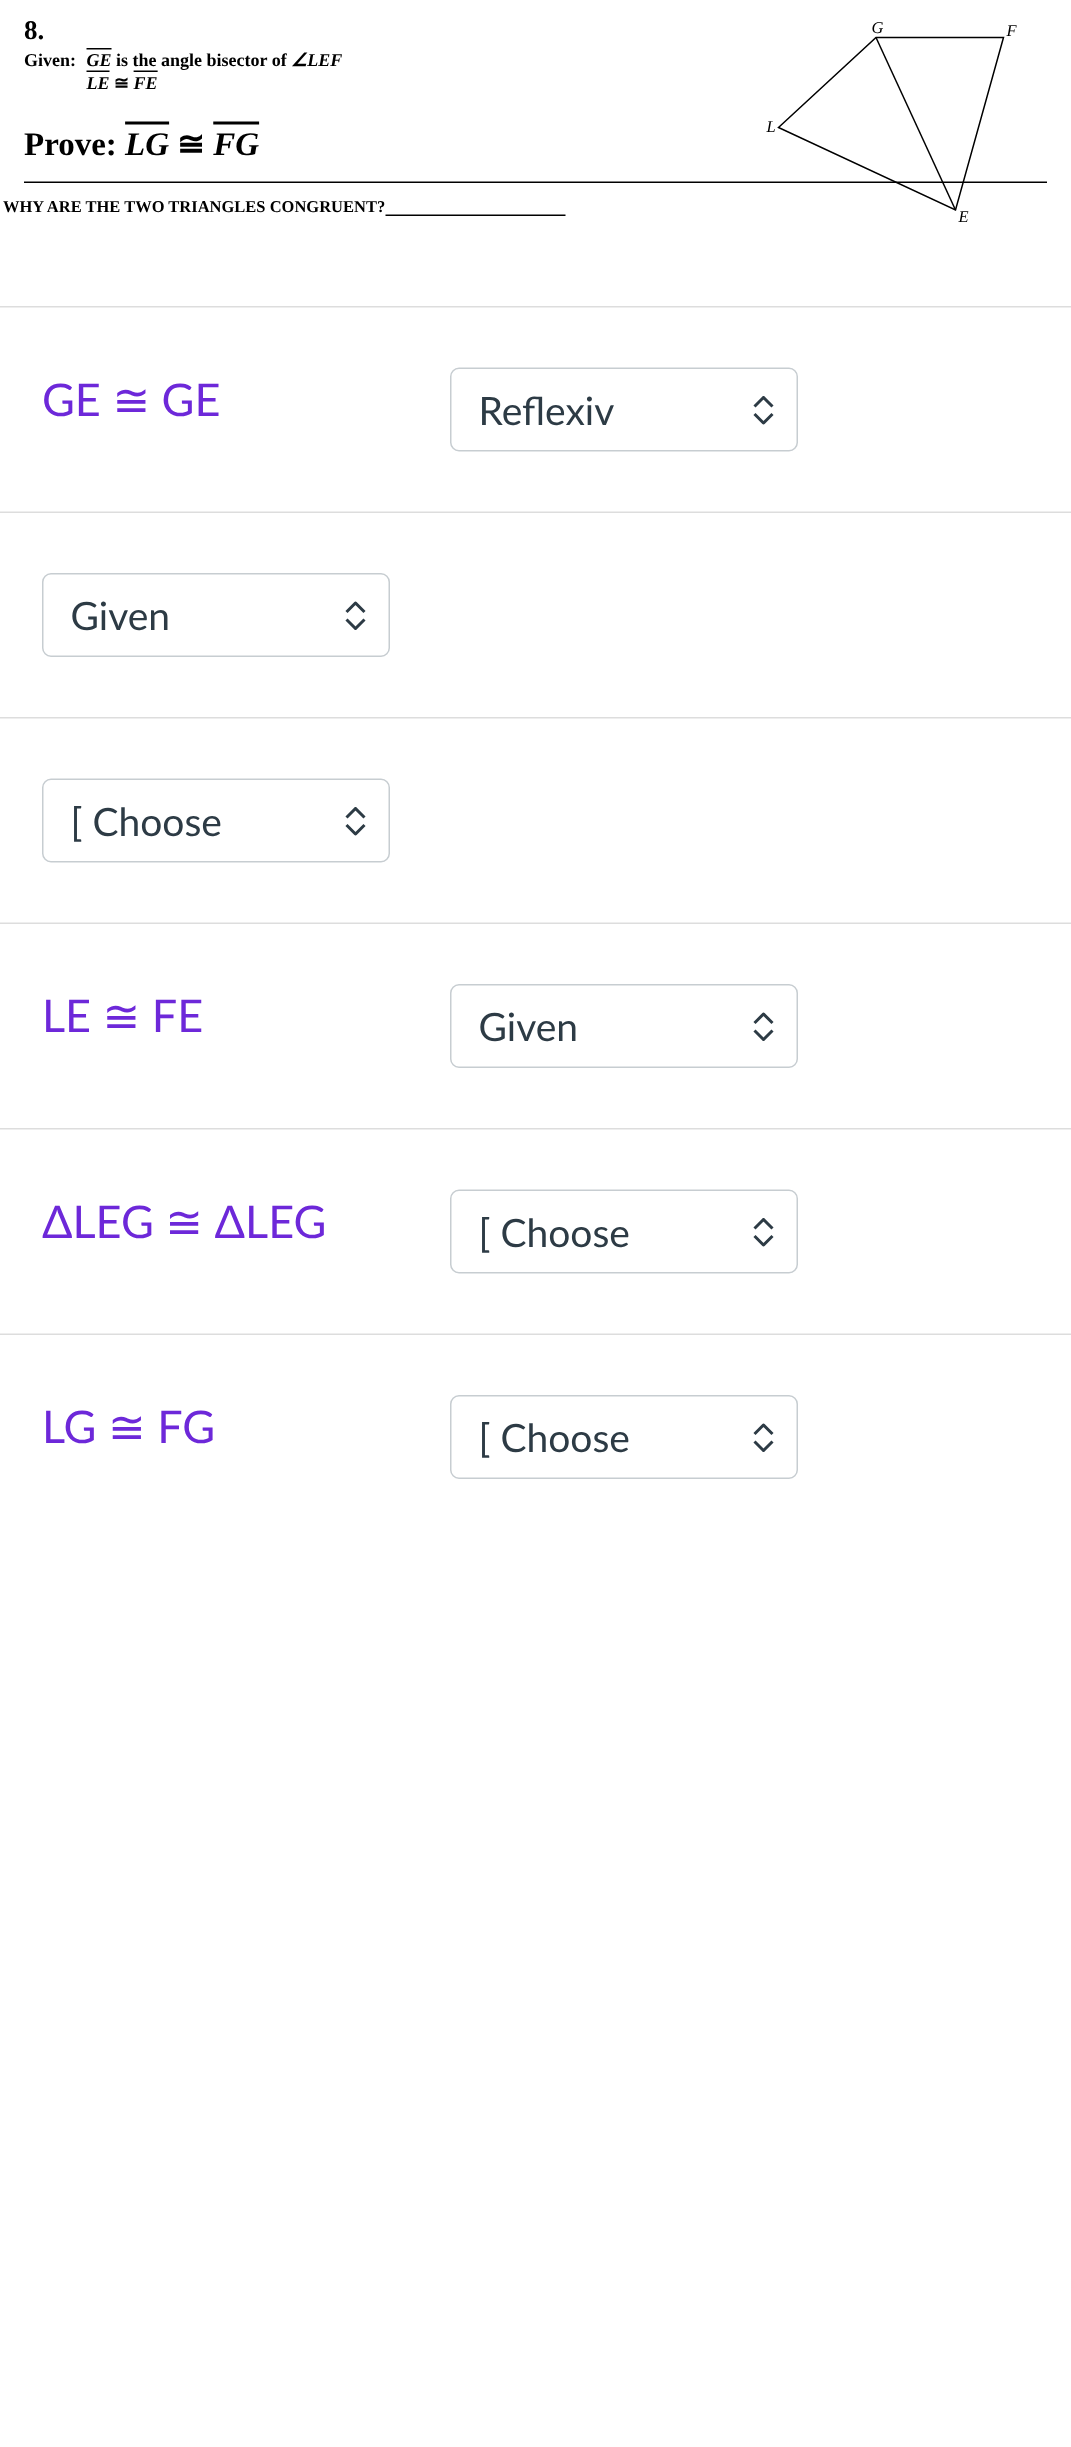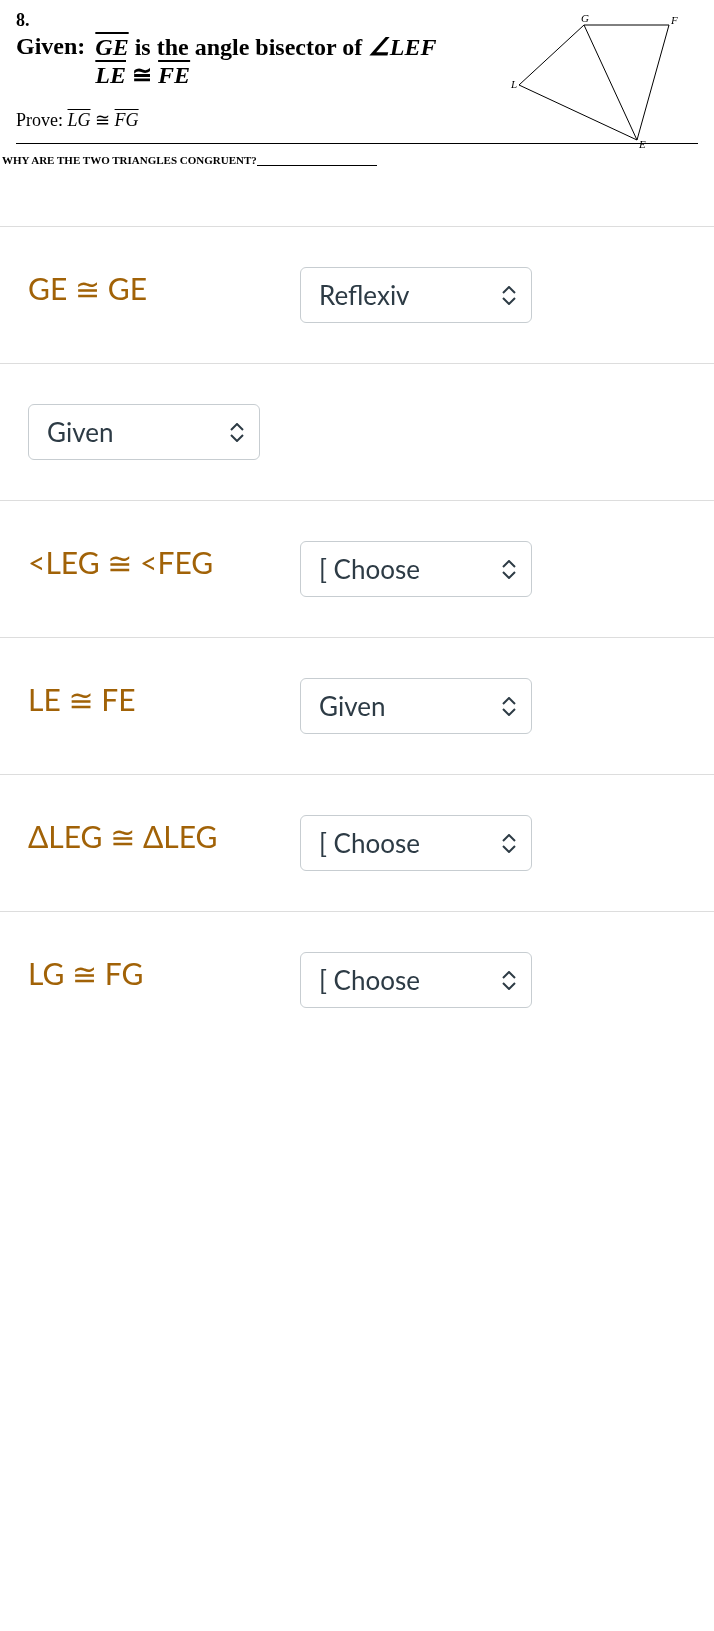--- a/index.html
+++ b/index.html
@@ -12,30 +12,30 @@
   .problem-header {
     padding: 10px 16px 0 16px;
     position: relative;
   }
   .prob-num {
     font-weight: bold;
     font-size: 18px;
   }
   .given-line {
     font-weight: bold;
-    font-size: 24px;
+    font-size: 12px;
     margin-top: 2px;
   }
   .given-label { display:inline-block; vertical-align: top;}
   .given-body { display:inline-block; vertical-align: top; margin-left:4px;}
   .overline { text-decoration: overline; font-style: italic; }
   .angle { font-style: italic; }
   .prove-line {
-    font-weight: normal;
-    font-size: 18px;
+    font-weight: bold;
+    font-size: 22px;
     margin-top: 20px;
     margin-bottom: 12px;
   }
   .diagram {
     position: absolute;
     right: 30px;
     top: 10px;
   }
   .hr1 {
     border: none;
@@ -60,21 +60,21 @@
     border-top: 1px solid #ddd;
     display: flex;
     align-items: flex-start;
     padding: 40px 20px 40px 28px;
     gap: 12px;
   }
   .row:first-child { border-top: 1px solid #ddd; }
   .statement {
     flex: 0 0 260px;
     font-family: "Lato","Helvetica Neue",Arial,sans-serif;
-    color: #a16207;
+    color: #6d28d9;
     font-size: 30px;
     line-height: 1.4;
   }
   .select-wrap {
     flex: 0 0 auto;
   }
   .fake-select {
     width: 232px;
     height: 56px;
     border: 1px solid #c7cdd1;
@@ -168,21 +168,20 @@
             </svg>
           <svg width="16" height="9" viewBox="0 0 16 9">
               <path d="M2 2 L8 8 L14 2" fill="none" stroke="#2d3b45" stroke-width="2"></path>
             </svg>
         </span>
       </div>
     </div>
   </div>
 
   <div class="row">
-    <div class="statement">&lt;LEG ≅ &lt;FEG</div>
     <div class="select-wrap">
       <div class="fake-select">
         <span class="txt">[ Choose</span>
         <span class="chev">
           <svg width="16" height="9" viewBox="0 0 16 9">
               <path d="M2 7 L8 1 L14 7" fill="none" stroke="#2d3b45" stroke-width="2"></path>
             </svg>
           <svg width="16" height="9" viewBox="0 0 16 9">
               <path d="M2 2 L8 8 L14 2" fill="none" stroke="#2d3b45" stroke-width="2"></path>
             </svg>

